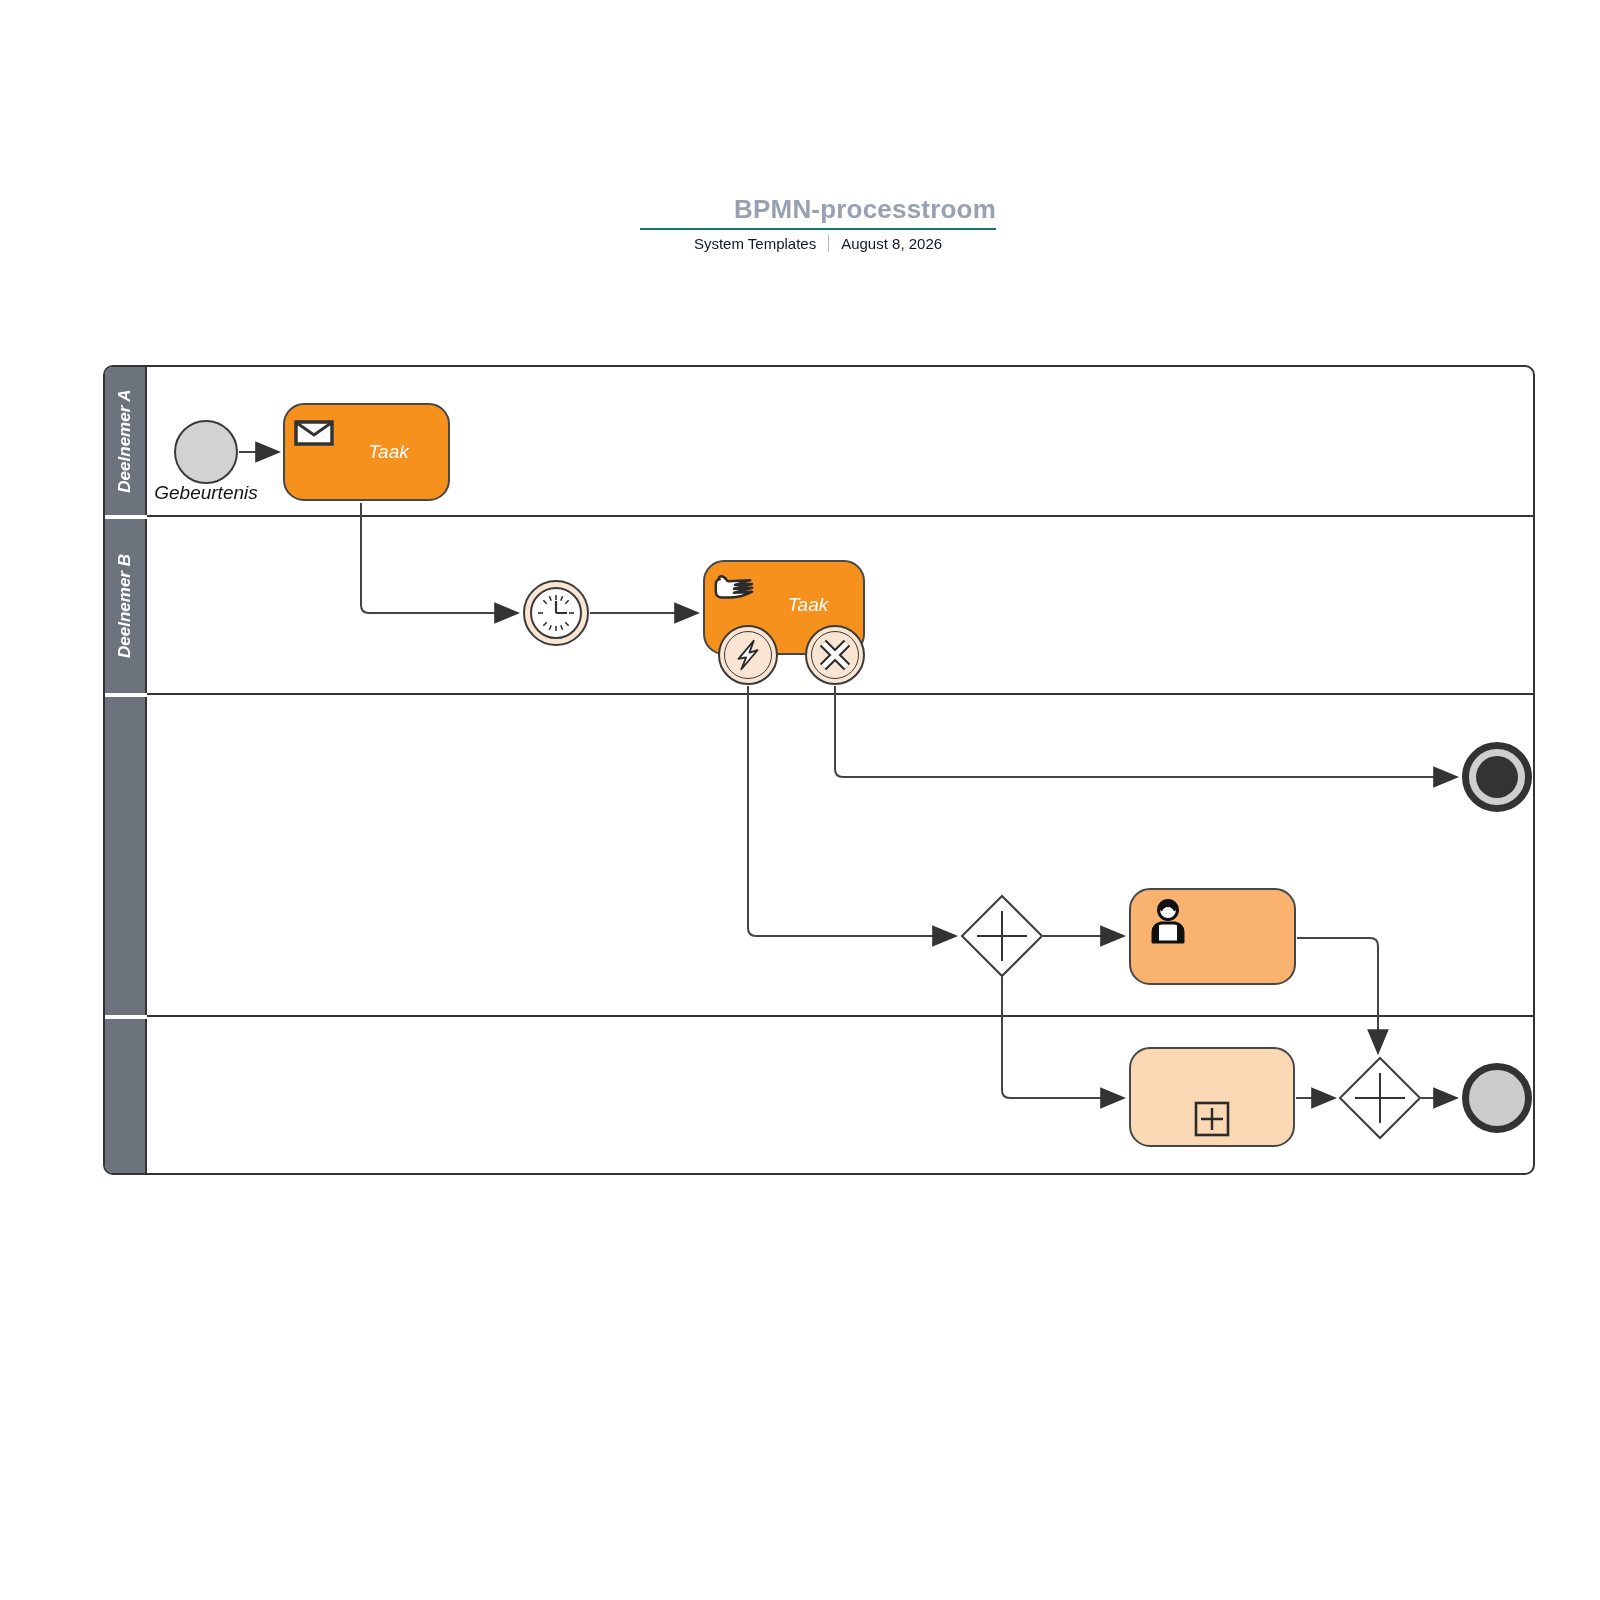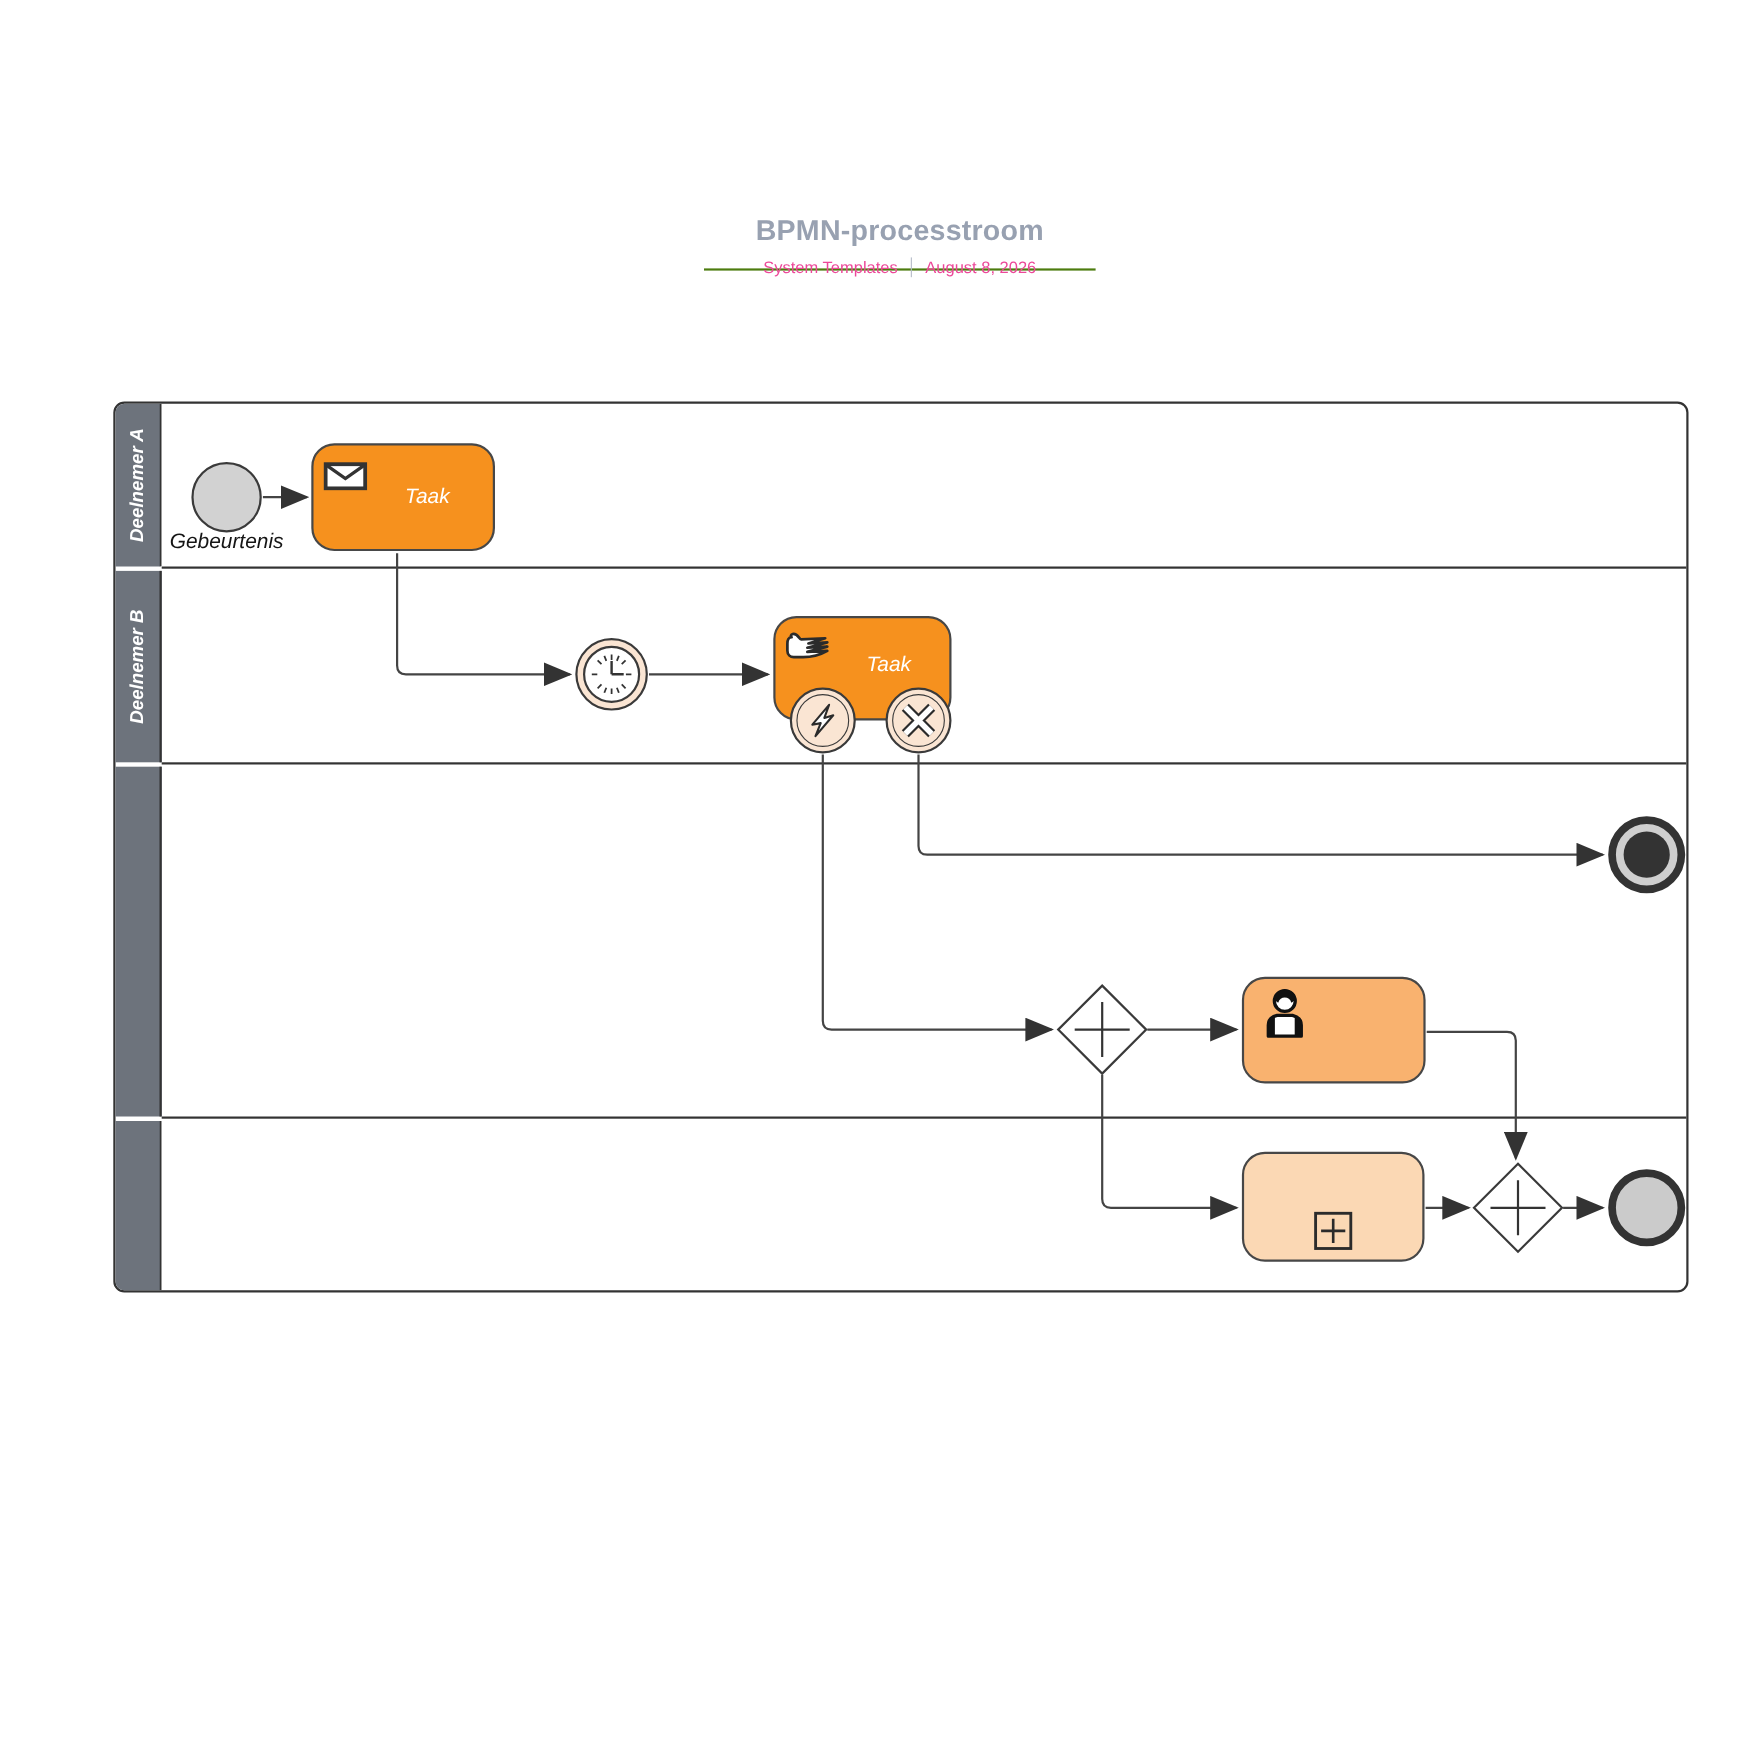--- a/index.html
+++ b/index.html
@@ -1,24 +1,24 @@
 <!DOCTYPE html>
 <html><head>
 <meta charset="utf-8">
 <style>
   html,body{margin:0;padding:0;background:#ffffff;}
   .canvas{position:relative;width:1600px;height:1600px;background:#fff;overflow:hidden;
           font-family:"Liberation Sans",sans-serif;}
 
   
-  .title-wrap{position:absolute;left:640px;top:194px;width:356px;text-align:center;
-              border-bottom:2px solid #4d7c0f;padding-bottom:19px;}
+  .title-wrap{position:absolute;left:640px;top:194px;width:356px;text-align:right;
+              border-bottom:2px solid #0f766e;padding-bottom:3px;}
   .title{font-size:26px;font-weight:bold;color:#98a1b1;letter-spacing:.2px;}
   .subtitle{position:absolute;left:640px;top:234px;width:356px;display:flex;
-            align-items:center;justify-content:center;gap:12px;color:#ec4899;font-size:15px;}
+            align-items:center;justify-content:center;gap:12px;color:#0f172a;font-size:15px;}
   .subtitle .sep{width:1px;height:18px;background:#b4bbc7;display:inline-block;}
 
   
   .pool{position:absolute;left:103px;top:365px;width:1432px;height:810px;
         border:2px solid #333;border-radius:10px;background:#fff;box-sizing:border-box;}
   .lane-head{position:absolute;left:0;width:42px;background:#6d737c;
              border-right:2px solid #333;box-sizing:border-box;
              display:flex;align-items:center;justify-content:center;}
   .lane-head .lab{transform:rotate(-90deg);white-space:nowrap;color:#fff;
                   font-size:17px;font-weight:bold;font-style:italic;}

